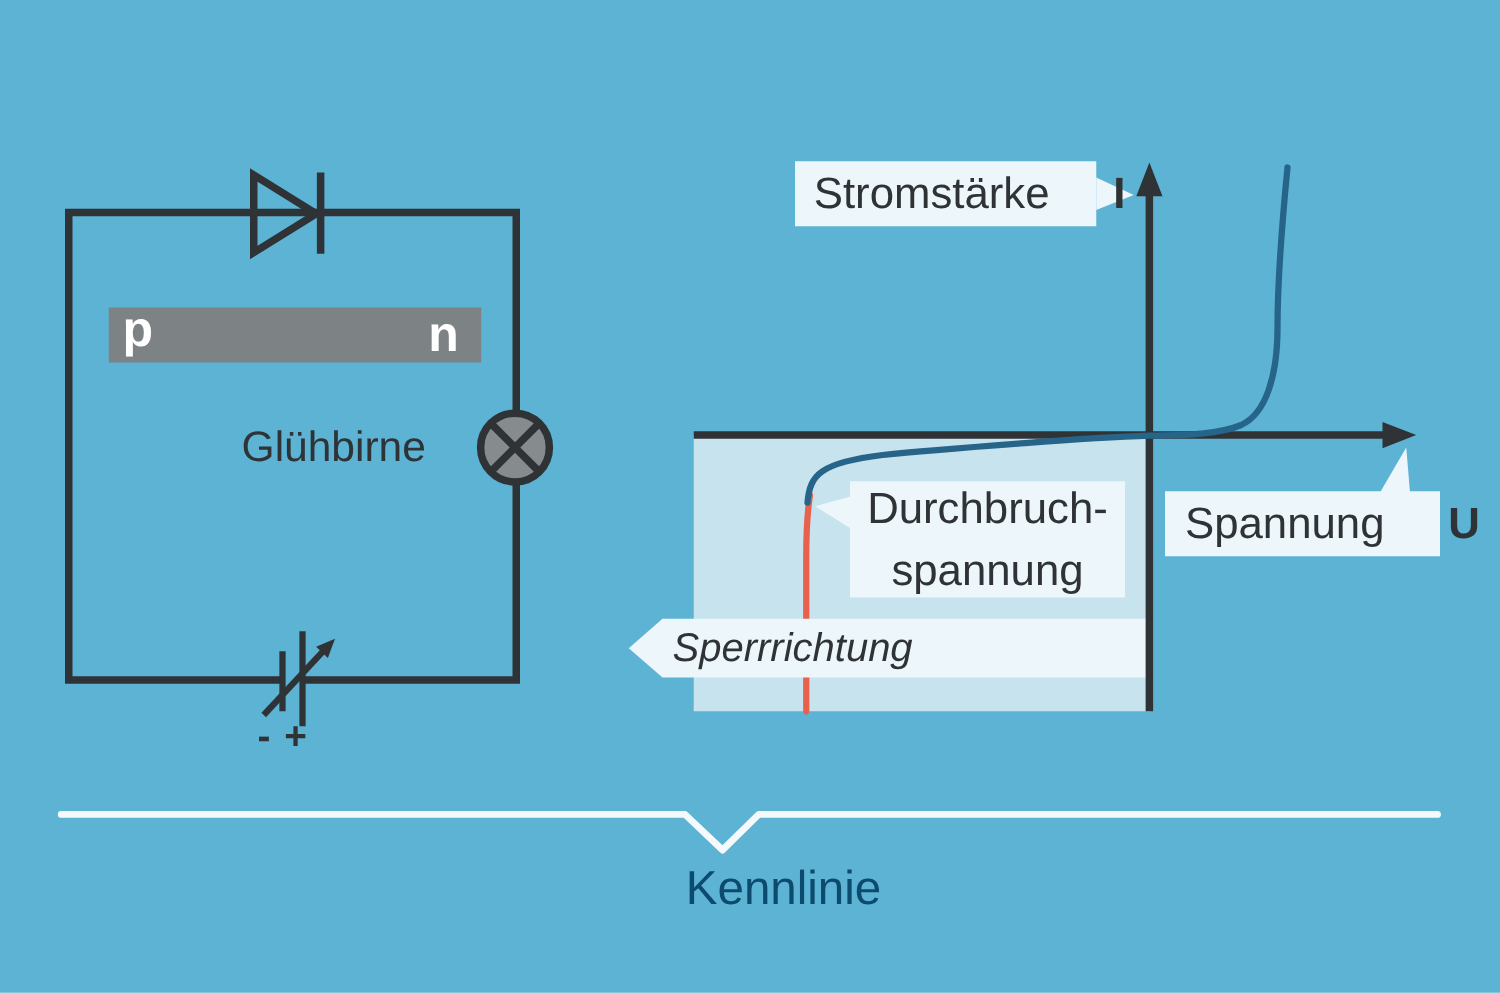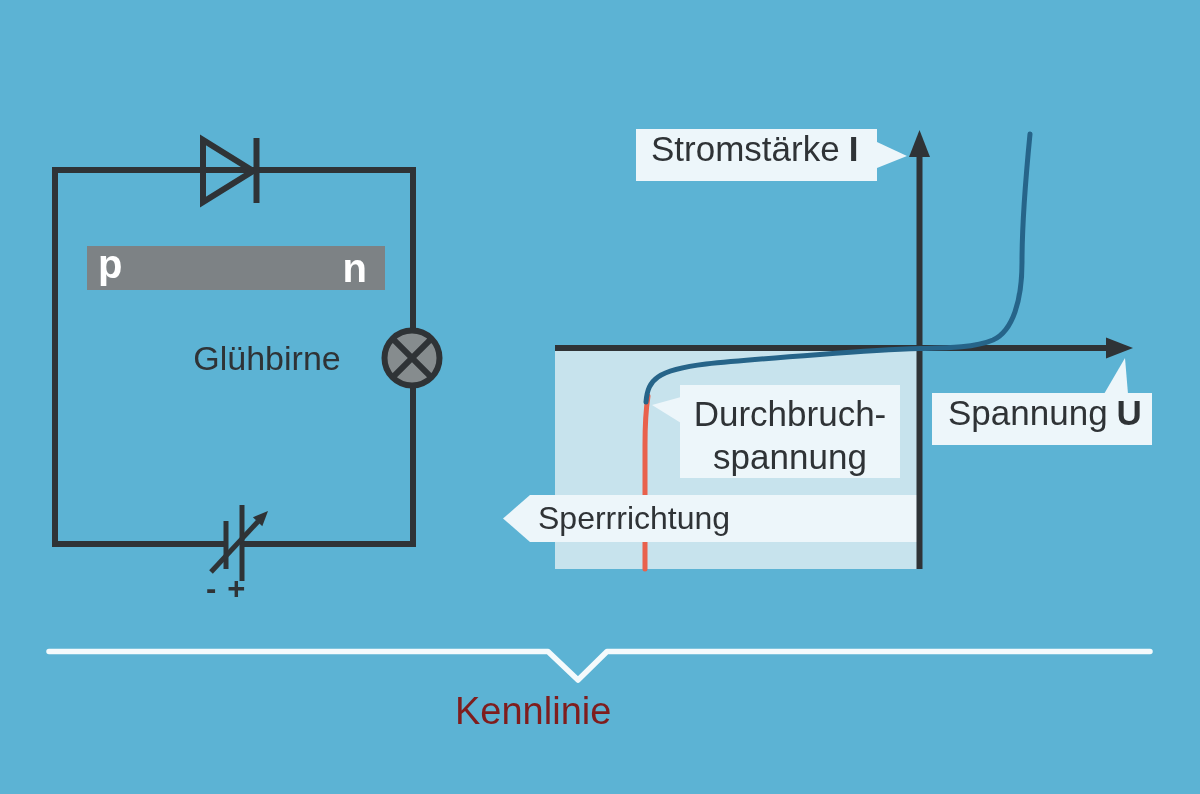--- a/index.html
+++ b/index.html
@@ -21,38 +21,38 @@
     background:#7D8285;display:flex;align-items:center;justify-content:space-between;
     padding:0 18px 0 11px;box-sizing:border-box;
     color:#FFFFFF;font-weight:bold;font-size:40px;line-height:1;
   }
   .pn-bar .p-glyph{position:relative;top:-4px;}
   .src-signs{
     position:absolute;left:206px;top:573px;display:flex;gap:11px;
     font-size:31px;font-weight:bold;line-height:1;
   }
   .box-text{
-    position:absolute;display:flex;align-items:flex-start;
-    font-size:35px;box-sizing:border-box;
+    position:absolute;display:flex;align-items:center;
+    font-size:35px;box-sizing:border-box;gap:42px;
   }
   .box-text b{margin-left:9px;}
   .strom-text{left:636px;top:129px;width:241px;height:52px;padding-left:15px;}
   .spann-text{left:932px;top:393px;width:220px;height:52px;padding-left:16px;}
   .durch-text{
     position:absolute;left:680px;top:385px;width:220px;height:93px;
-    display:flex;flex-direction:column;align-items:center;justify-content:flex-end;
+    display:flex;flex-direction:column;align-items:center;justify-content:space-between;
     font-size:35px;line-height:43px;text-align:center;box-sizing:border-box;
   }
   .sperr-text{
     position:absolute;left:530px;top:495px;width:390px;height:47px;
-    display:flex;align-items:center;padding-left:8px;font-size:32px;box-sizing:border-box;
+    display:flex;align-items:center;padding-left:8px;font-size:32px;box-sizing:border-box;font-style:italic;
   }
   .kennlinie-label{
-    left:455px;top:690px;width:250px;text-align:left;
-    font-size:38px;color:#7f1d1d;
+    left:455px;top:690px;width:250px;text-align:right;
+    font-size:38px;color:#0c4a6e;
   }
 </style>
 </head>
 <body>
 
 <div class="canvas">
 
   <svg class="layer" width="1200" height="794" viewBox="0 0 1200 794">
 
     <path d="M226,544 H55 V170 H413 V544 H242" fill="none" stroke="#2F3336" stroke-width="6"></path>

